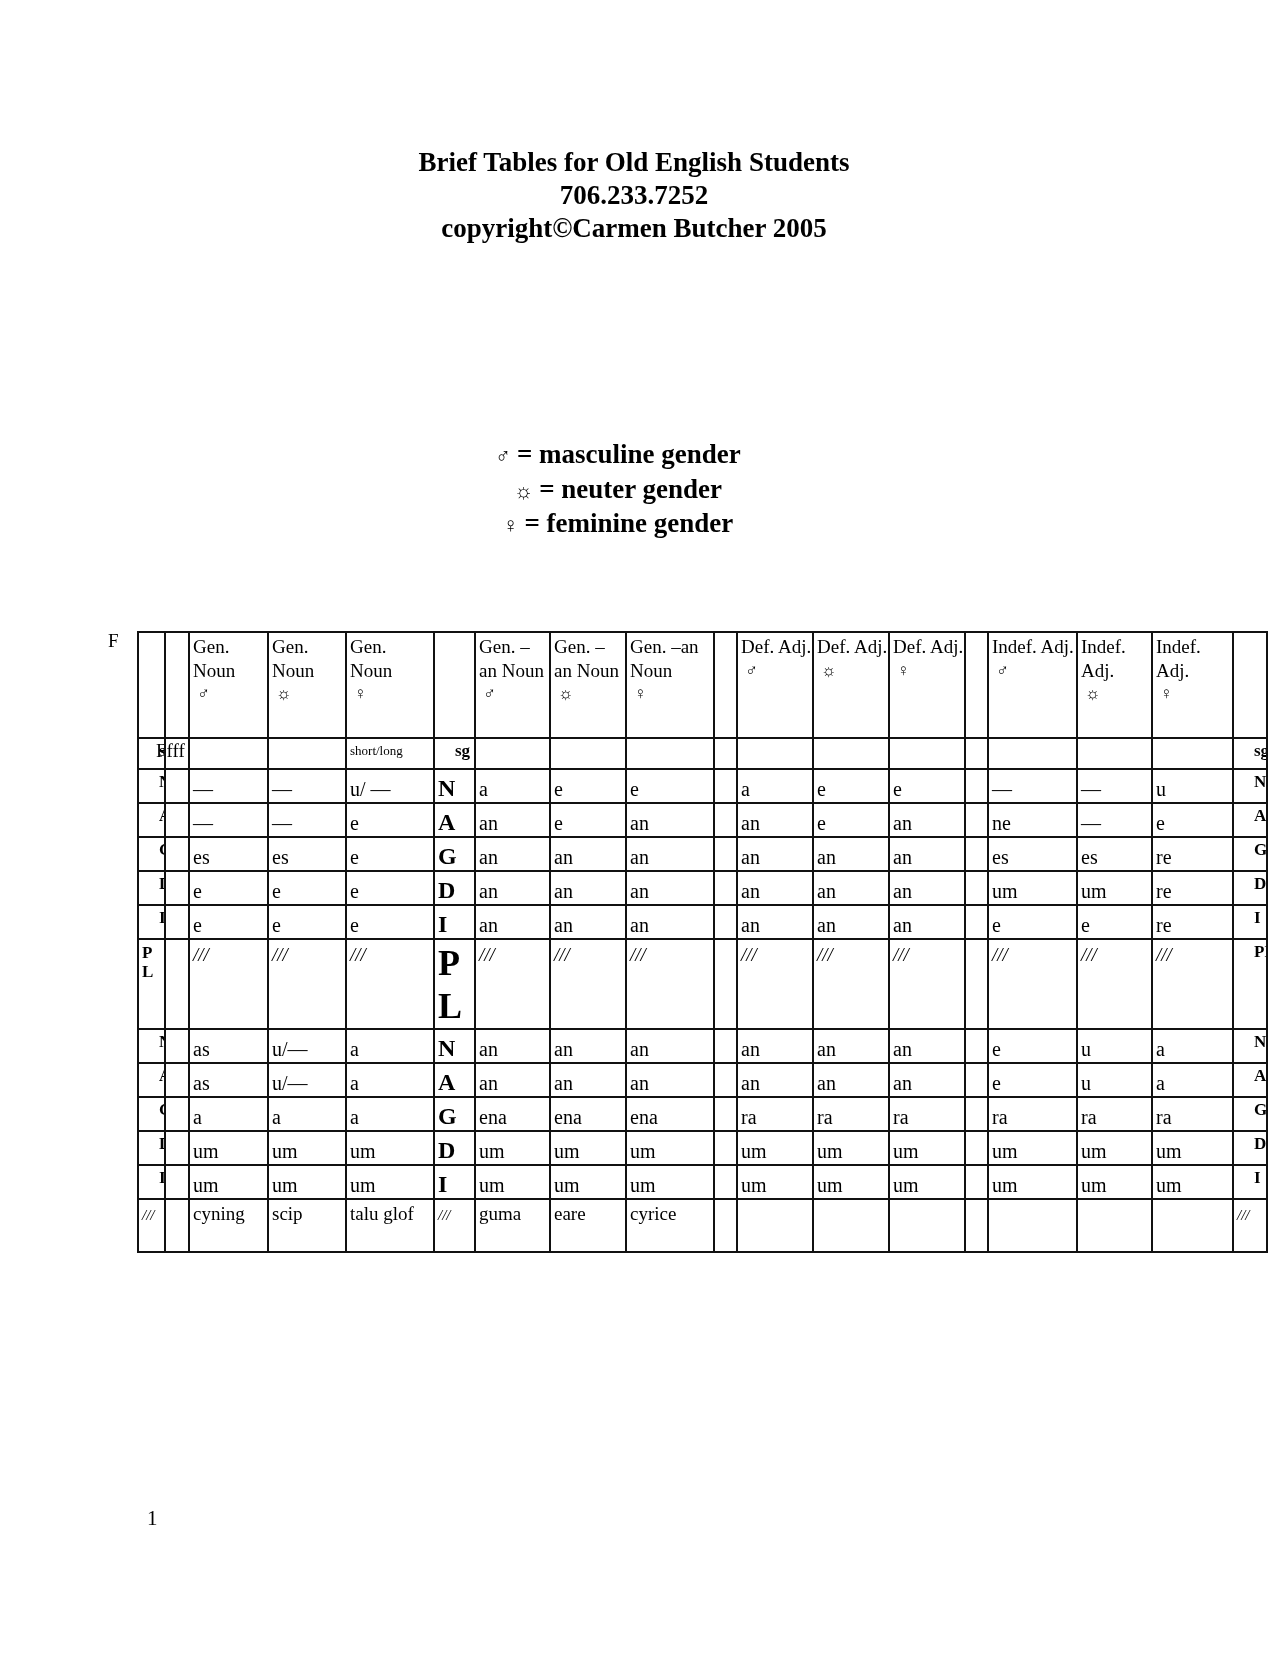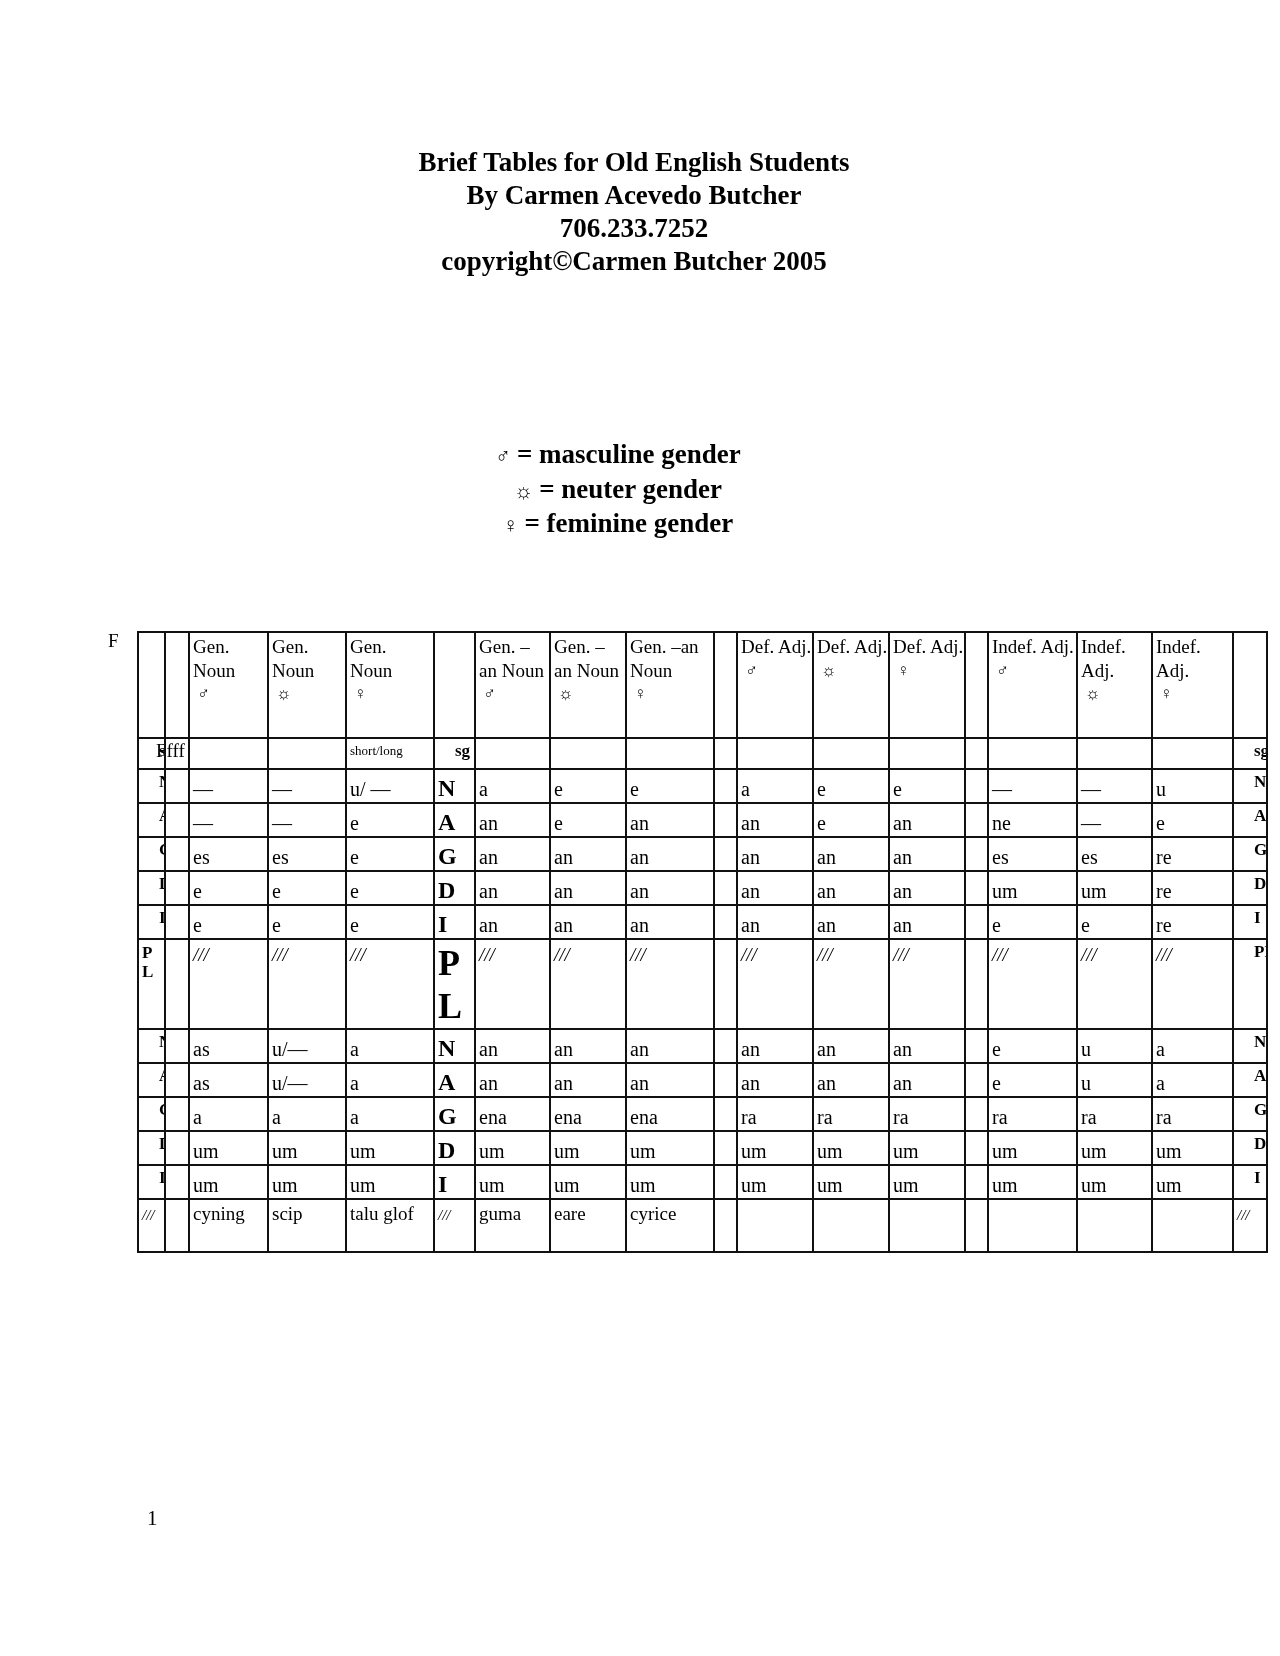--- a/index.html
+++ b/index.html
@@ -26,21 +26,20 @@
   table.endings td.slash { font-style:italic; font-size:19px; padding-top:4px; }
   table.endings td.small { font-size:13px; line-height:16px; padding-top:4px;margin-left:18px; }
   table.endings td.ex { font-size:19px; line-height:21px; padding-top:3px; white-space:normal; }
   table.endings td.pl-side { font-weight:bold; font-size:17px; line-height:19px; white-space:normal; padding-top:3px; }
 </style>
 </head>
 <body>
 
 <div class="title-block">
   <div>Brief Tables for Old English Students</div>
-  <div>By Carmen Acevedo Butcher</div>
   <div>706.233.7252</div>
   <div>copyright©Carmen Butcher 2005</div>
 </div>
 
 <div class="section-block">
   <div><span class="sym">♂</span><span>= masculine gender</span></div>
   <div><span class="sym">☼</span><span>= neuter gender</span></div>
   <div><span class="sym">♀</span><span>= feminine gender</span></div>
 </div>
 

